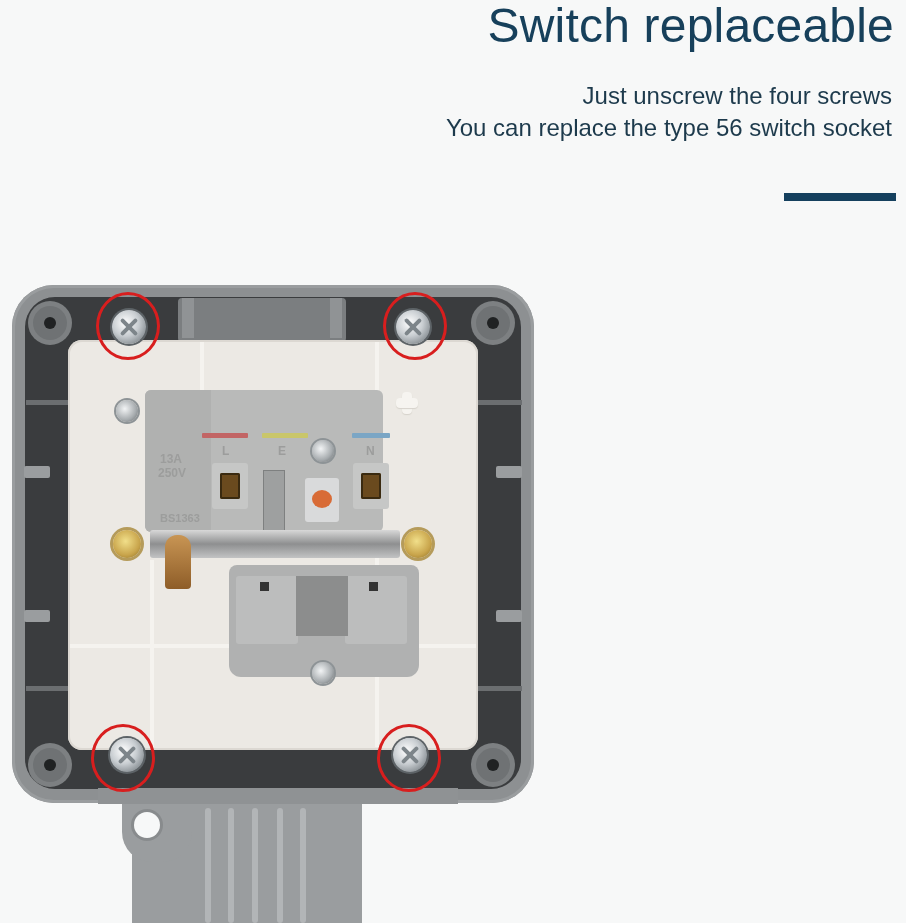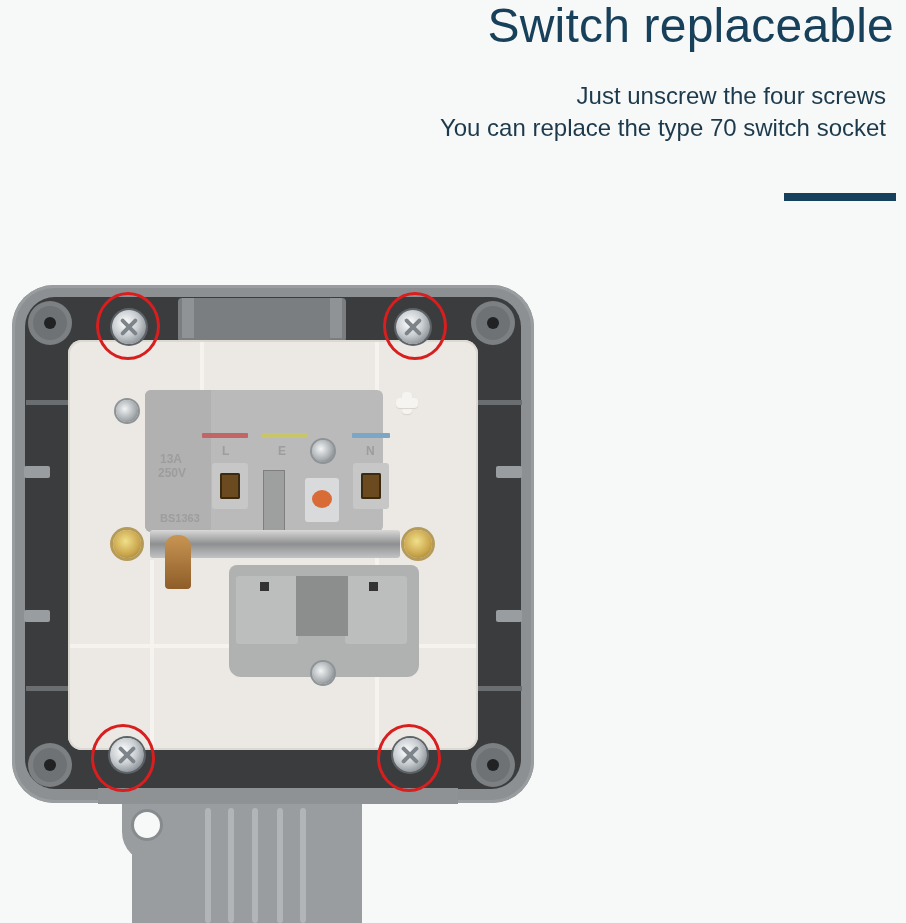--- a/index.html
+++ b/index.html
@@ -1,18 +1,18 @@
 <!DOCTYPE html>
 <html><head>
 <meta charset="utf-8">
 <style>
   html, body { margin:0; padding:0; }
   body { width:906px; height:923px; background:#f7f8f8; position:relative; overflow:hidden; font-family:"Liberation Sans", sans-serif; }
   .title { position:absolute; right:12px; top:-2px; font-size:48px; color:#17405b; letter-spacing:0.2px; white-space:nowrap; }
-  .sub { position:absolute; right:20px; font-size:24px; color:#1d3a4c; white-space:nowrap; }
+  .sub { position:absolute; right:14px; font-size:24px; color:#1d3a4c; white-space:nowrap; }
   .sub1 { top:82px; }
   .sub2 { top:114px; }
   .accent-bar { position:absolute; left:784px; top:193px; width:112px; height:8px; background:#15405e; }
 
   .product { position:absolute; left:0; top:0; width:906px; height:923px; }
   .outer-box { position:absolute; left:12px; top:285px; width:522px; height:518px; background:#8d9092; border-radius:42px; box-shadow: inset 0 0 0 3px #9a9d9f; }
   .inner-cavity { position:absolute; left:25px; top:297px; width:496px; height:492px; background:#3a3c3e; border-radius:30px; }
   .top-tab { position:absolute; left:178px; top:298px; width:168px; height:44px; background:#7b7e80; border-radius:4px; }
   .top-tab .nub { position:absolute; top:0; width:12px; height:40px; background:#909395; }
 
@@ -61,21 +61,21 @@
   .stem { position:absolute; left:132px; top:800px; width:230px; height:123px; background:#9a9d9f; }
   .stem-ear { position:absolute; left:122px; top:800px; width:70px; height:62px; background:#9a9d9f; border-radius:0 0 30px 30px; }
   .stem-ear .hole { position:absolute; left:12px; top:12px; width:26px; height:26px; border-radius:50%; background:#f7f8f8; box-shadow:0 0 0 3px #888b8d; }
   .stem-fin { position:absolute; top:808px; width:6px; height:115px; background:#b2b5b7; border-radius:3px; }
 </style>
 </head>
 <body>
 
 <div class="title">Switch replaceable</div>
 <div class="sub sub1">Just unscrew the four screws</div>
-<div class="sub sub2">You can replace the type 70 switch socket</div>
+<div class="sub sub2">You can replace the type 56 switch socket</div>
 <div class="accent-bar"></div>
 
 <div class="product">
 
   <div class="stem"></div>
   <div class="stem-ear">
       <div class="hole"></div>
     </div>
   <div class="stem-fin" style="left:205px"></div>
   <div class="stem-fin" style="left:228px"></div>

